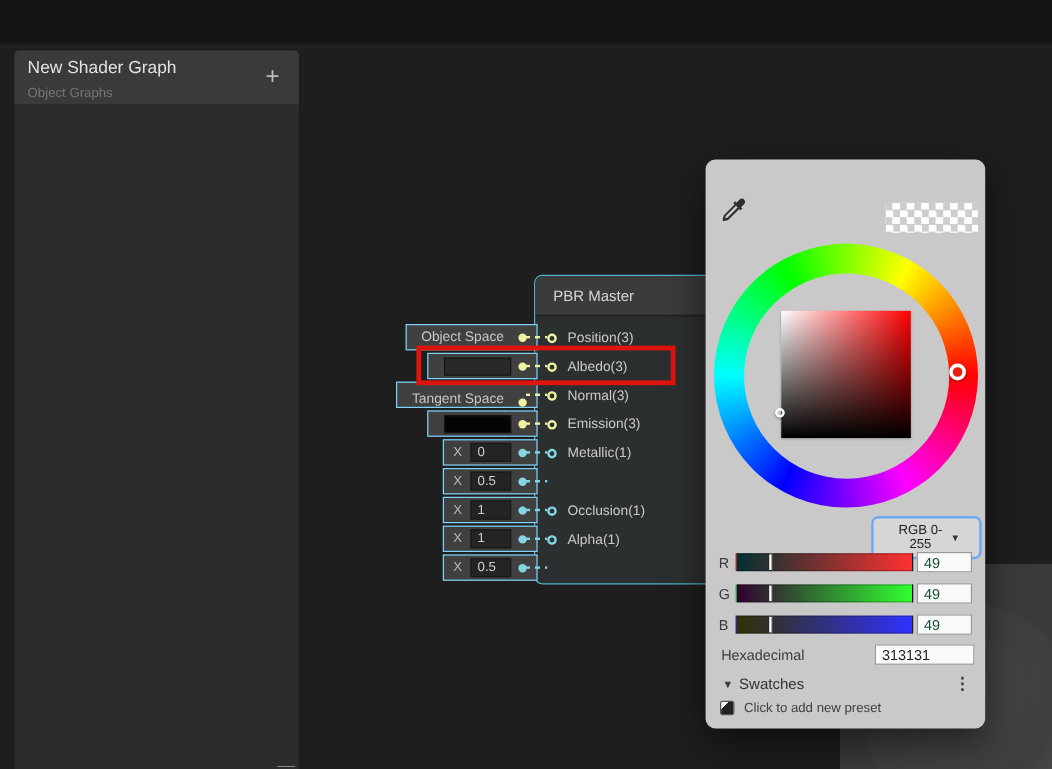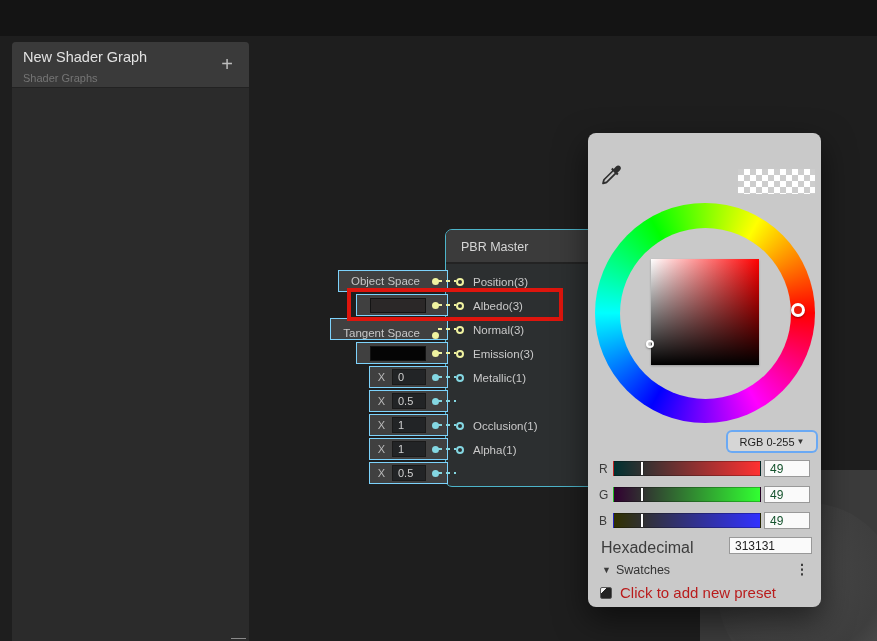--- a/index.html
+++ b/index.html
@@ -58,49 +58,49 @@
   .wheel-hole{position:absolute;left:24.5px;top:24.5px;width:171px;height:171px;border-radius:50%;background:#c9c9c9;}
   .sv-square{position:absolute;left:63px;top:126px;width:108px;height:106px;
     background:linear-gradient(to top,#000,rgba(0,0,0,0)),linear-gradient(to right,#fff,#f00);
     box-shadow:0 1px 2px rgba(0,0,0,.25);}
   .hue-cursor{position:absolute;left:203px;top:170px;width:14px;height:14px;border:3px solid #fff;border-radius:50%;
     box-shadow:0 1px 2px rgba(0,0,0,.4);}
   .sv-cursor{position:absolute;left:58px;top:207px;width:8px;height:8px;border:2px solid #fff;border-radius:50%;
     box-shadow:0 1px 2px rgba(0,0,0,.4);background:transparent;}
 
   .mode-dd{position:absolute;left:140px;top:299px;width:88px;height:19px;background:#d6d6d6;border:none;border-radius:4px;
-    box-shadow:0 0 0 2px #6aa9f4;font-size:11px;color:#222;cursor:pointer;display:flex;align-items:center;justify-content:center;gap:2px;padding:4px;}
+    box-shadow:0 0 0 2px #6aa9f4;font-size:11px;color:#222;cursor:pointer;display:flex;align-items:center;justify-content:space-between;gap:2px;padding:16px;}
   .mode-caret{font-size:8px;color:#333;}
 
   .channel-row{position:absolute;left:8px;width:217px;height:17px;}
   .clabel{position:absolute;left:3px;top:2px;font-size:12px;color:#3b3b3b;}
   .track{position:absolute;left:17px;top:1px;width:148px;height:15px;border:1px solid rgba(0,0,0,.25);}
   .handle{position:absolute;top:-1px;width:4px;height:15px;background:#fff;border:1px solid #2a2a2a;}
   .cval{position:absolute;left:168px;top:0;width:46px;height:17px;background:#fafafa;border:1px solid #999;font-size:12px;color:#14532d;padding:1px 0 0 5px;}
 
-  .hex-label{position:absolute;left:13px;top:406px;font-size:16px;color:#3c3c3c;}
+  .hex-label{position:absolute;left:13px;top:406px;font-size:12px;color:#3c3c3c;}
   .hex-field{position:absolute;left:141px;top:404px;width:83px;height:17px;background:#fafafa;border:1px solid #999;font-size:12px;color:#222;padding:1px 0 0 5px;}
 
   .sw-header{position:absolute;left:14px;top:430px;display:flex;align-items:center;gap:5px;cursor:pointer;}
   .sw-tri{font-size:9px;color:#3c3c3c;}
   .sw-label{font-size:12.5px;color:#333;}
   .kebab{position:absolute;left:207px;top:428px;font-size:14px;color:#3c3c3c;font-weight:bold;cursor:pointer;}
   .preset-row{position:absolute;left:12px;top:451px;display:flex;align-items:center;gap:8px;cursor:pointer;}
   .preset-icon{width:12px;height:12px;border:1px solid #555;border-radius:2px;background:linear-gradient(135deg,#f2f2f2 0 30%,#222 30%);}
-  .preset-hint{font-size:15px;color:#b91c1c;}
+  .preset-hint{font-size:11px;color:#404040;}
 </style>
 </head>
 <body>
 
 <div id="stage">
 
   <div class="blackboard">
     <div class="bb-header">
       <div class="bb-title">New Shader Graph</div>
-      <div class="bb-sub">Shader Graphs</div>
+      <div class="bb-sub">Object Graphs</div>
       <button class="bb-add">+</button>
     </div>
     <div class="bb-grip"></div>
   </div>
 
   <div class="preview-panel">
     <div class="preview-sphere"></div>
     <div class="preview-grip"></div>
   </div>
 

